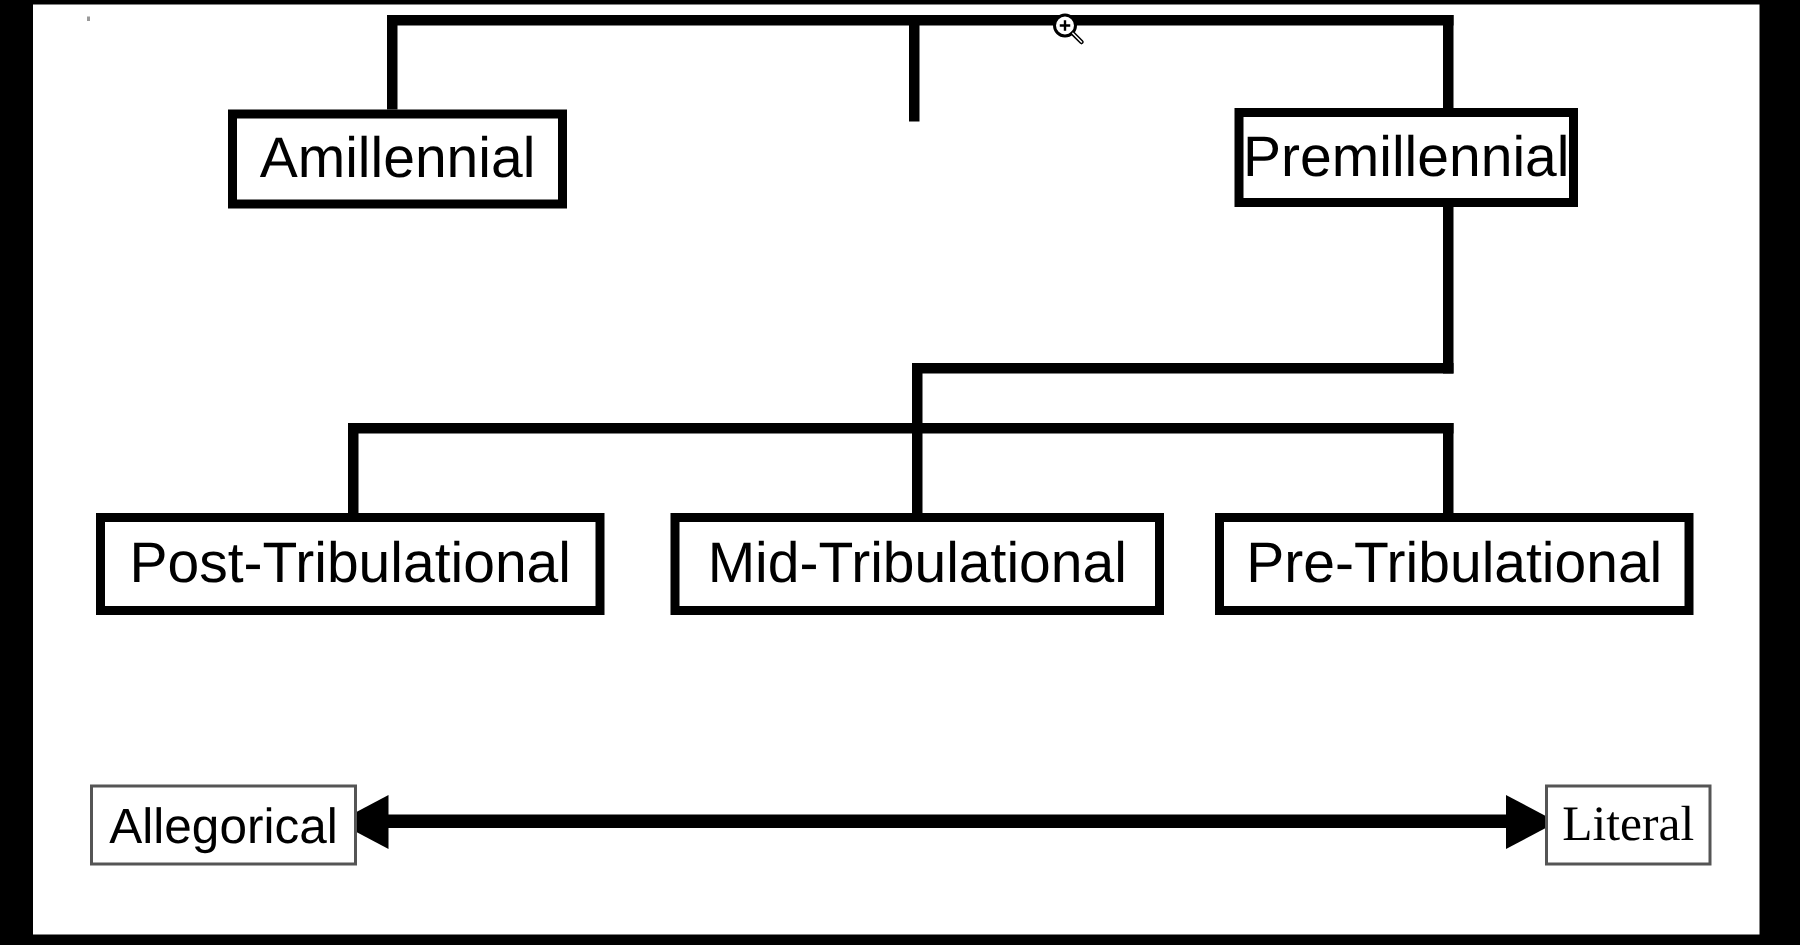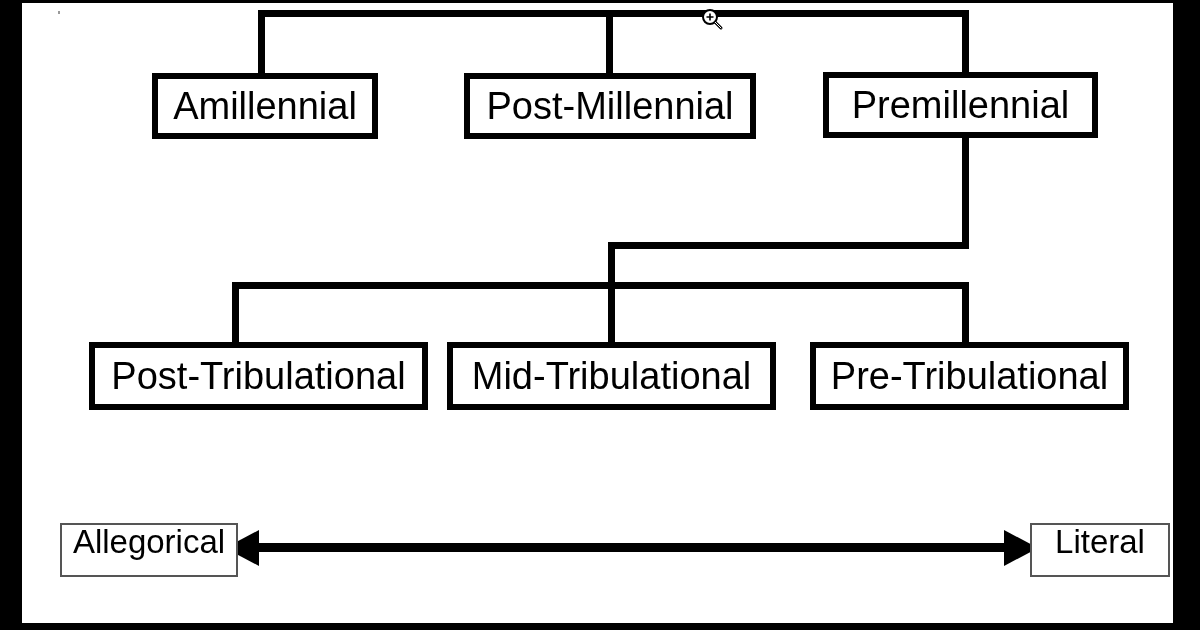--- a/index.html
+++ b/index.html
@@ -55,20 +55,21 @@
   .node.tier2 { height: 68px; }
   .node.tier2 .label { font-size: 38px; }
 
   
   .thinbox {
     position: absolute;
     background: #ffffff;
     border: 2px solid #555555;
     box-sizing: border-box;
     display: flex;
+    align-items: center;
     justify-content: center;
     color: #000000;
     z-index: 6;
   }
   .thinbox .label {
     white-space: nowrap;
     line-height: 1;
     font-size: 33px;
   }
 
@@ -139,59 +140,56 @@
     <div class="vline" style="left:236px; top:7px; height:71px;"></div>
 
     <div class="vline" style="left:584px; top:7px; height:71px;"></div>
 
     <div class="vline" style="left:940px; top:7px; height:71px;"></div>
 
     <div class="node tier1" style="left:130px; top:70px; width:226px;">
       <span class="label">Amillennial</span>
     </div>
 
-    <div class="node tier1" style="left:442px; top:70px; width:292px;">
-      <span class="label">Post-Millennial</span>
-    </div>
-
-    <div class="node tier1" style="left:801px; top:69px; width:275px;text-align:right;">
+
+    <div class="node tier1" style="left:801px; top:69px; width:229px;text-align:right;">
       <span class="label">Premillennial</span>
     </div>
 
     <div class="vline" style="left:940px; top:130px; height:116px;"></div>
 
     <div class="hline" style="left:586px; top:239px; width:361px;"></div>
 
     <div class="vline" style="left:586px; top:239px; height:46px;"></div>
 
     <div class="hline" style="left:210px; top:279px; width:737px;"></div>
 
     <div class="vline" style="left:210px; top:279px; height:69px;"></div>
 
     <div class="vline" style="left:586px; top:279px; height:69px;"></div>
 
     <div class="vline" style="left:940px; top:279px; height:69px;"></div>
 
-    <div class="node tier2" style="left:67px; top:339px; width:339px;">
+    <div class="node tier2" style="left:42px; top:339px; width:339px;">
       <span class="label">Post-Tribulational</span>
     </div>
 
     <div class="node tier2" style="left:788px; top:339px; width:319px;">
       <span class="label">Pre-Tribulational</span>
     </div>
 
     <div class="node tier2" style="left:425px; top:339px; width:329px;">
       <span class="label">Mid-Tribulational</span>
     </div>
 
     <div class="thinbox" style="left:38px; top:520px; width:178px; height:54px;">
       <span class="label">Allegorical</span>
     </div>
 
-    <div class="thinbox" style="left:1008px; top:520px; width:140px; height:54px;">
+    <div class="thinbox" style="left:1008px; top:520px; width:111px; height:54px;font-family:Liberation Serif, serif;">
       <span class="label">Literal</span>
     </div>
 
     <div id="arrow-shaft" style="left:235px; top:540px; width:750px;"></div>
     <div class="arrowhead" id="arrowhead-left" style="left:203px; top:527px;"></div>
     <div class="arrowhead" id="arrowhead-right" style="left:982px; top:527px;"></div>
 
 
     <div id="cursor" style="left:664px; top:0px;">
       <svg width="40" height="40" viewBox="0 0 40 40" aria-hidden="true">

